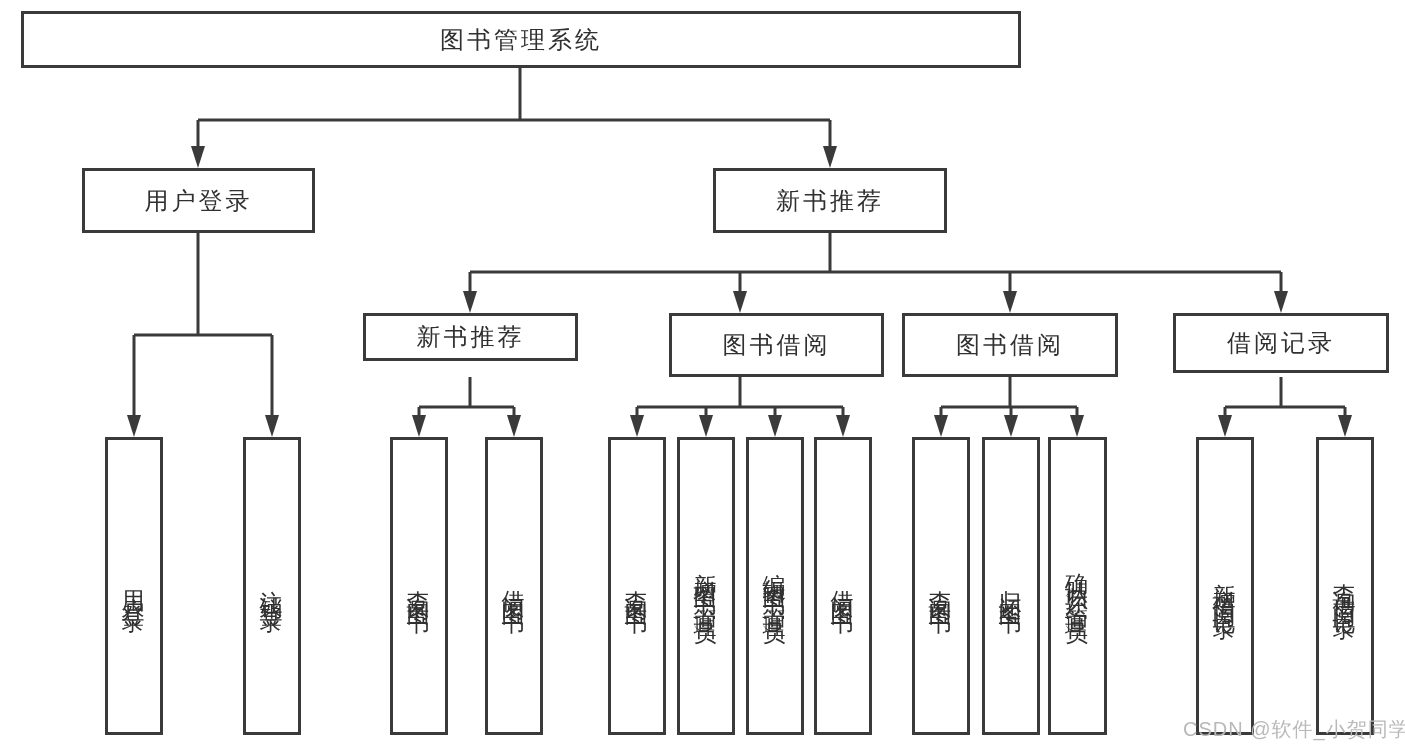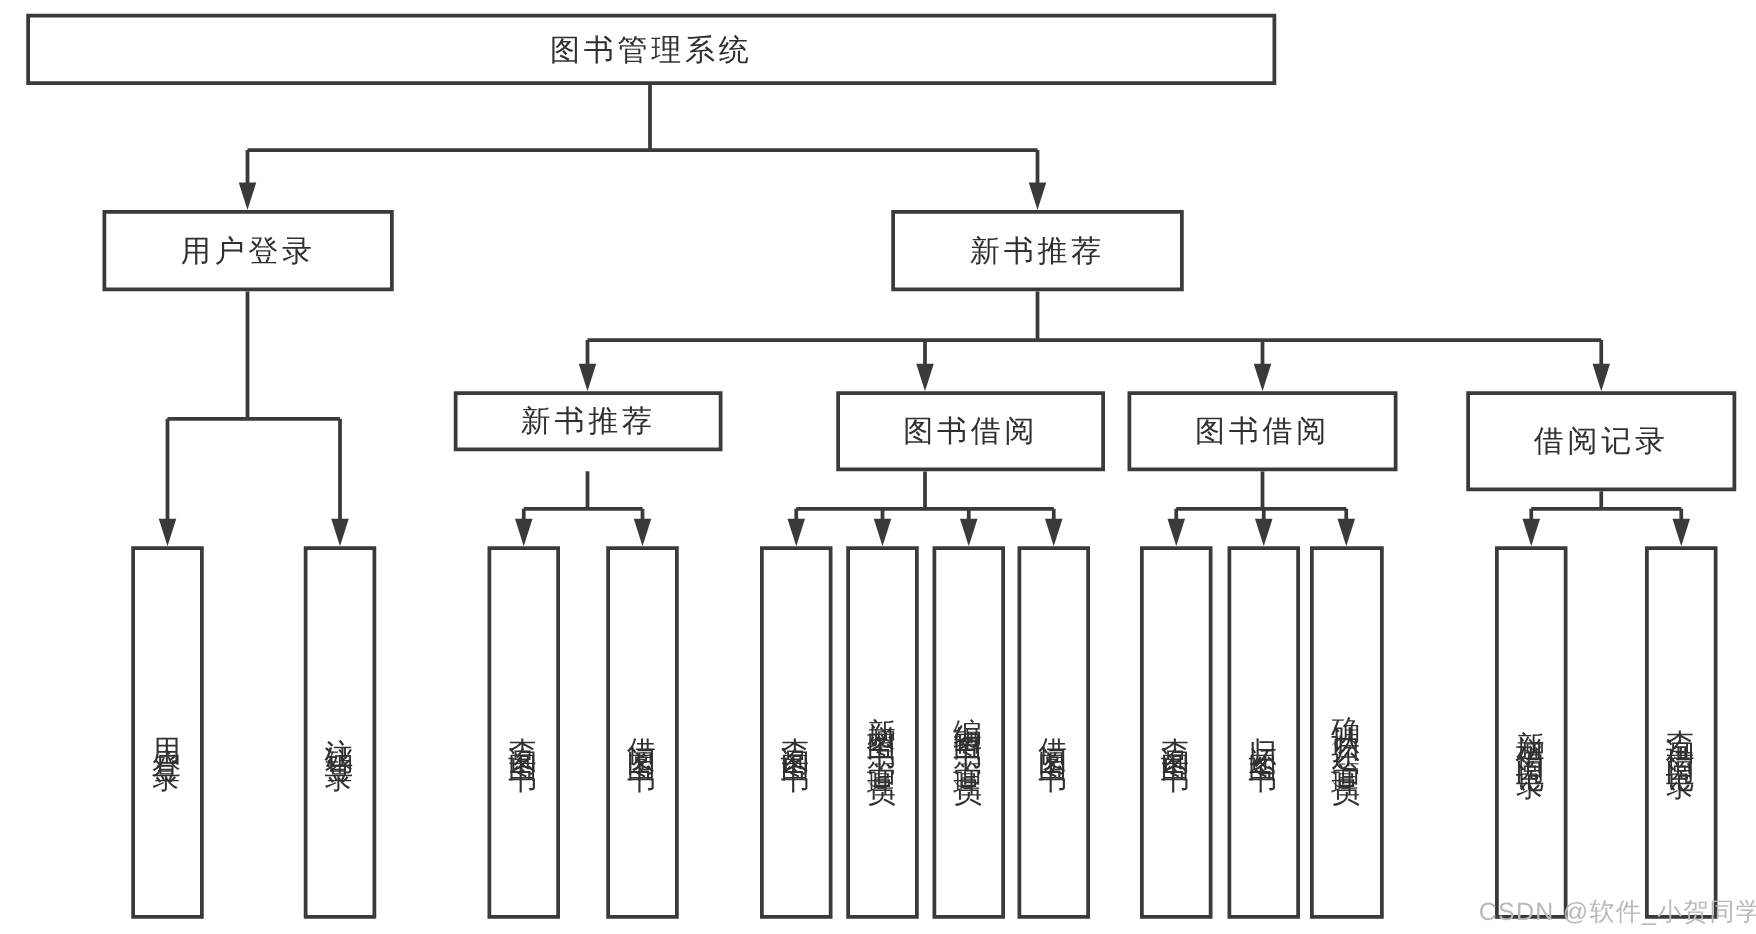--- a/index.html
+++ b/index.html
@@ -83,21 +83,21 @@
 
   <div class="node hnode" style="left:363px;top:313px;width:215px;height:48px">
     <span>新书推荐</span>
   </div>
   <div class="node hnode" style="left:669px;top:313px;width:215px;height:64px">
     <span>图书借阅</span>
   </div>
   <div class="node hnode" style="left:902px;top:313px;width:216px;height:64px">
     <span>图书借阅</span>
   </div>
-  <div class="node hnode" style="left:1173px;top:313px;width:216px;height:80px">
+  <div class="node hnode" style="left:1173px;top:313px;width:216px;height:60px">
     <span>借阅记录</span>
   </div>
 
   <div class="node vnode" style="left:105px;top:437px;width:58px;height:298px">
     <span>用户登录</span>
   </div>
   <div class="node vnode" style="left:243px;top:437px;width:58px;height:298px">
     <span>注销登录</span>
   </div>
 

